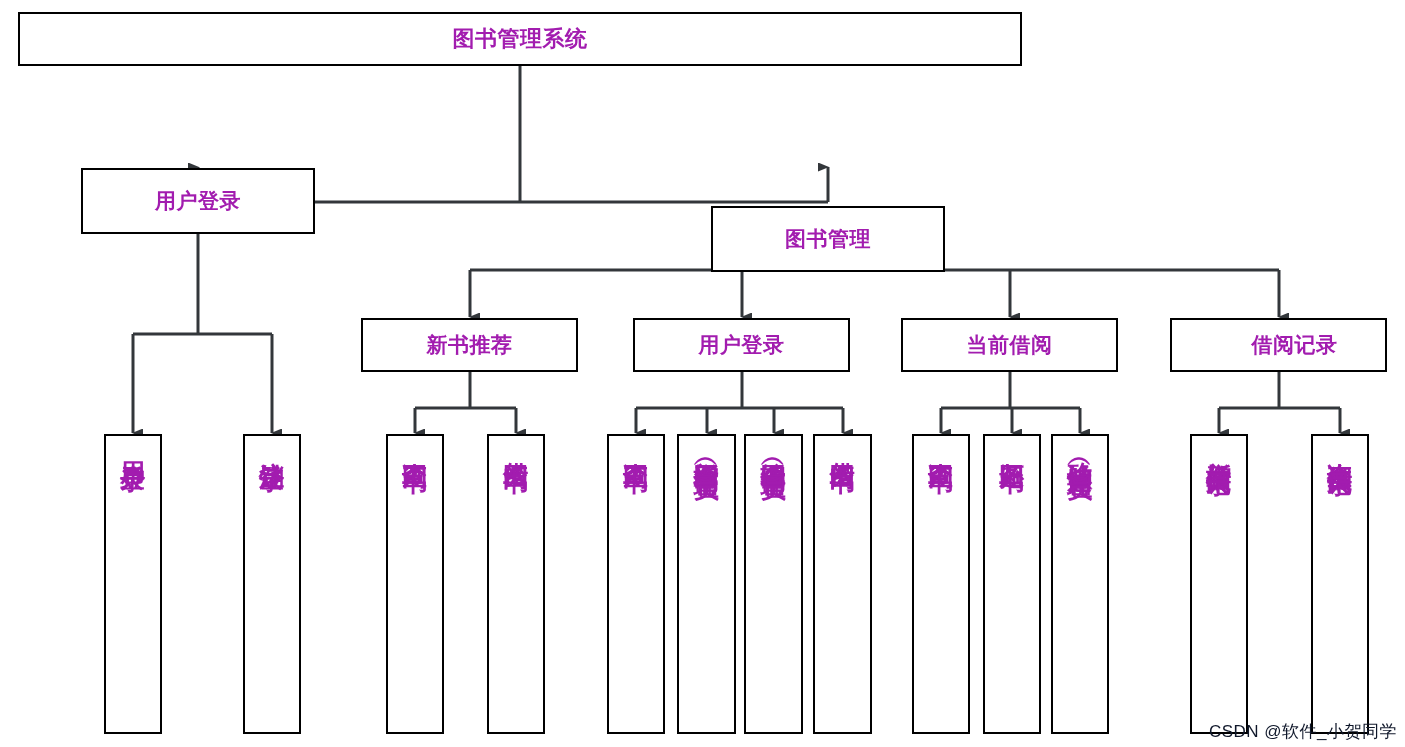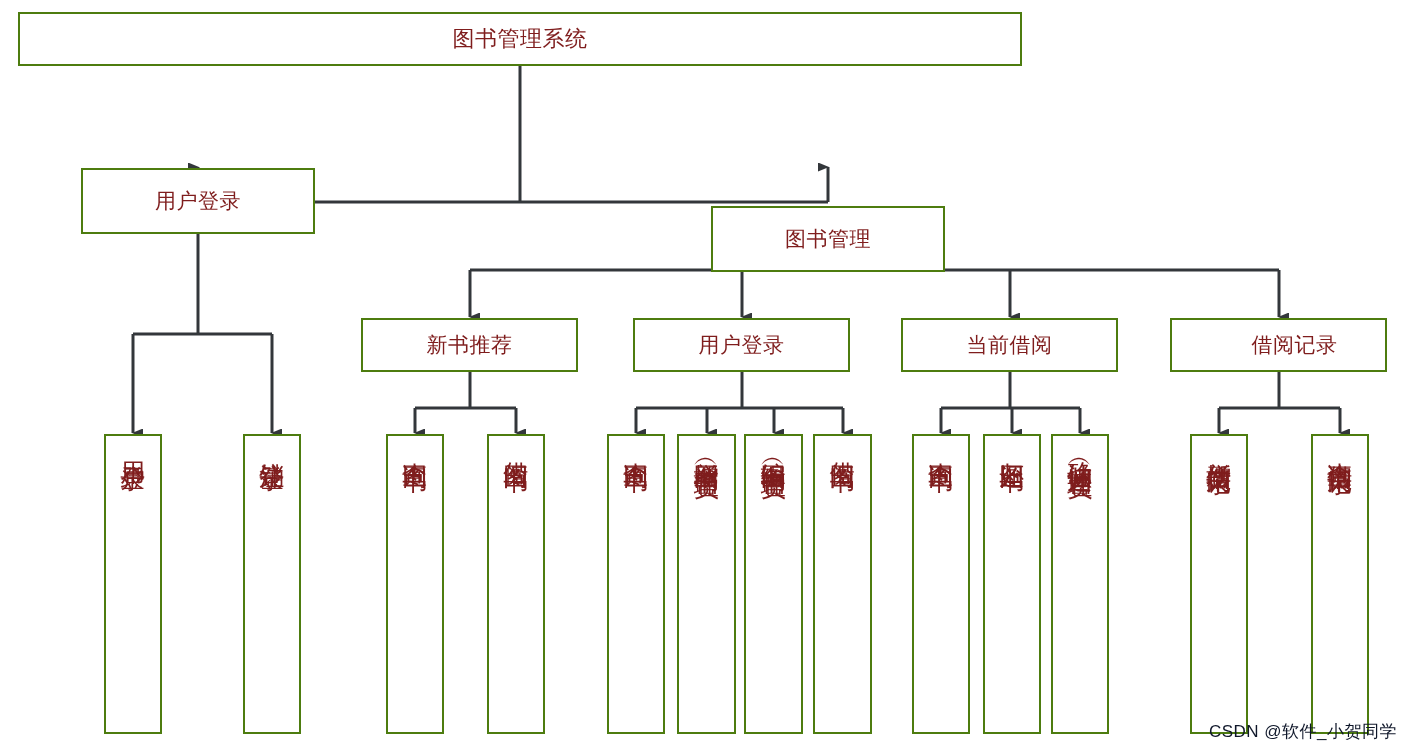--- a/index.html
+++ b/index.html
@@ -22,27 +22,28 @@
   svg.connectors {
     position: absolute;
     left: 0;
     top: 0;
     width: 1405px;
     height: 747px;
   }
   .node {
     position: absolute;
     box-sizing: border-box;
-    border: 2px solid #4d7c0f;
+    border: 2px solid #000000;
     background: #ffffff;
     display: flex;
     align-items: center;
     justify-content: center;
-    color: #7f1d1d;
+    color: #a21caf;
     z-index: 2;
+    font-weight: bold;
   }
   .node-label {
     display: block;
     text-align: center;
     letter-spacing: 0.5px;
     line-height: 1.18;
   }
   .node.horiz .node-label {
     writing-mode: horizontal-tb;
     font-size: 21px;

